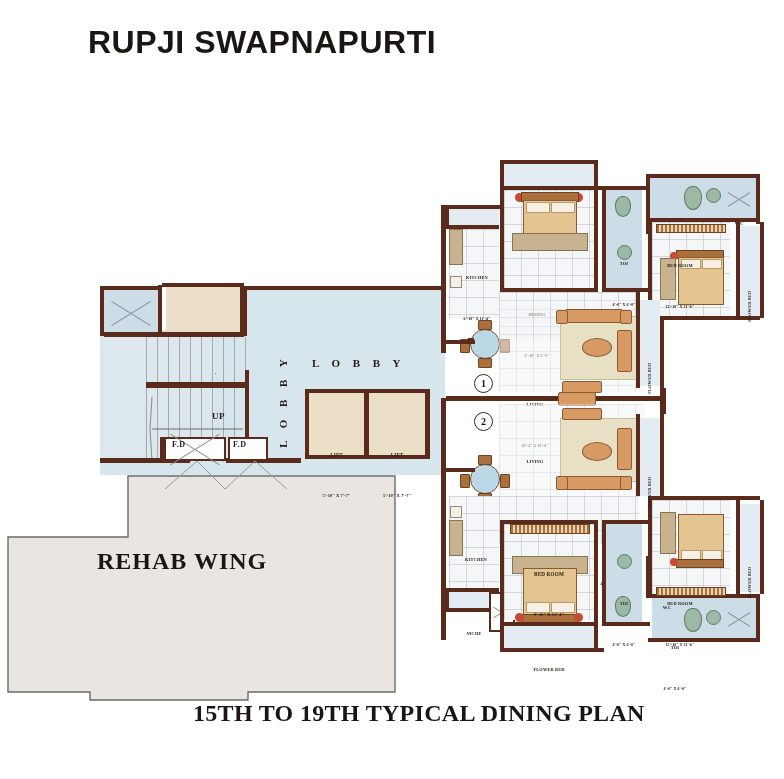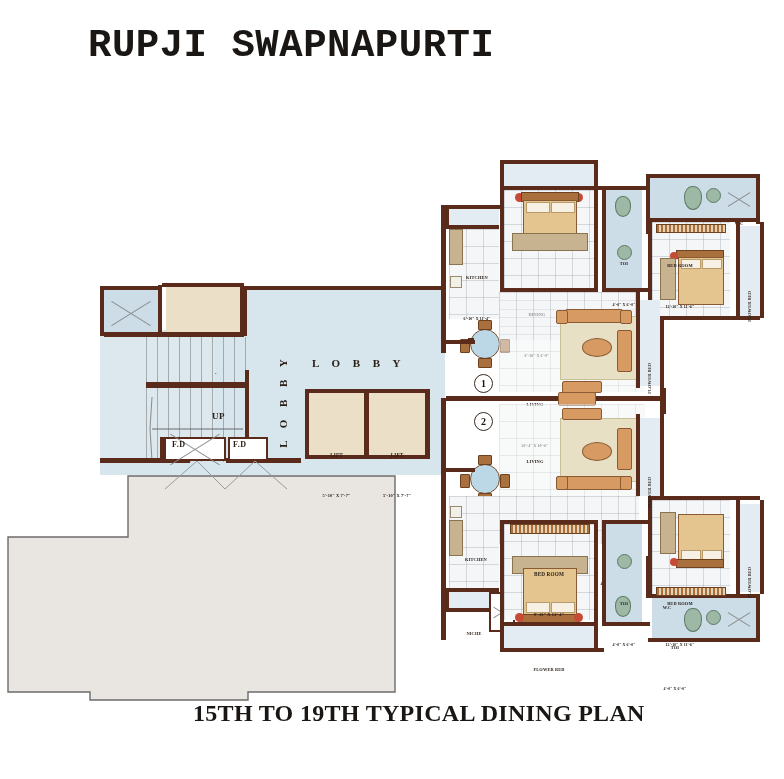--- a/index.html
+++ b/index.html
@@ -1,21 +1,21 @@
 <!DOCTYPE html>
 <html><head>
 <meta charset="utf-8">
 <style>
   html,body{margin:0;padding:0;background:#ffffff;}
   body{width:784px;height:779px;position:relative;overflow:hidden;
        font-family:"Liberation Serif", serif;}
 
   
-  .title{position:absolute;left:88px;top:24px;font-size:39px;font-weight:bold;
-         letter-spacing:.5px;color:#1a1613;font-family:Liberation Mono, monospace;}
+  .title{position:absolute;left:88px;top:24px;font-size:32px;font-weight:bold;
+         letter-spacing:.5px;color:#1a1613;font-family:Liberation Sans, sans-serif;}
   .caption{position:absolute;left:193px;top:700px;font-size:24px;font-weight:bold;
            letter-spacing:.3px;color:#1a1613;font-family:"Liberation Serif",serif;}
 
   
   .plan{position:absolute;left:0;top:0;width:784px;height:779px;}
   .box{position:absolute;box-sizing:border-box;}
   .wall{position:absolute;background:#5a2a1b;}
   .lobbyfill{background:#d7e5ec;}
   .liftfill{background:#ecdfc8;}
   .bathfill{background:#ccdde8;}
@@ -85,20 +85,21 @@
     <svg width="784" height="779" style="position:absolute;left:0;top:0;">
       <polygon points="128,475 395,475 395,472 128,472" fill="none"></polygon>
       <polygon points="128,475 395,475 395,537 785,537 785,537" fill="none"></polygon>
       <polygon points="128,475 395,475 395,537 8,537 8,537" fill="none"></polygon>
       <polygon points="128,475 395,475 395,537 8,537 8,692 90,692 90,700 248,700 248,692 395,692 395,640 395,537" fill="none"></polygon>
       <polygon points="128,476 395,476 395,537 8,537 8,692 90,692 90,700 248,700 248,692 395,692 395,537" fill="none"></polygon>
 
       <path d="M128,476 L395,476 L395,537 L395,640 L395,692 L248,692 L248,700 L90,700 L90,692 L8,692 L8,537 L128,537 Z" fill="#e9e6e2" stroke="#6b6b6b" stroke-width="1.4"></path>
     </svg>
   </div>
+  <div class="rehabtext" style="left:97px;top:548px;">REHAB WING</div>
 
   <div class="box lobbyfill" style="left:100px;top:330px;width:345px;height:145px;"></div>
   <div class="box lobbyfill" style="left:243px;top:290px;width:202px;height:45px;"></div>
 
   <div class="wall" style="left:100px;top:288px;width:4px;height:48px;"></div>
   <div class="wall" style="left:100px;top:286px;width:62px;height:4px;"></div>
   <div class="wall" style="left:158px;top:286px;width:4px;height:50px;"></div>
   <div class="wall" style="left:158px;top:285px;width:4px;height:5px;"></div>
 
   <div class="box bathfill" style="left:104px;top:290px;width:54px;height:45px;"></div>

